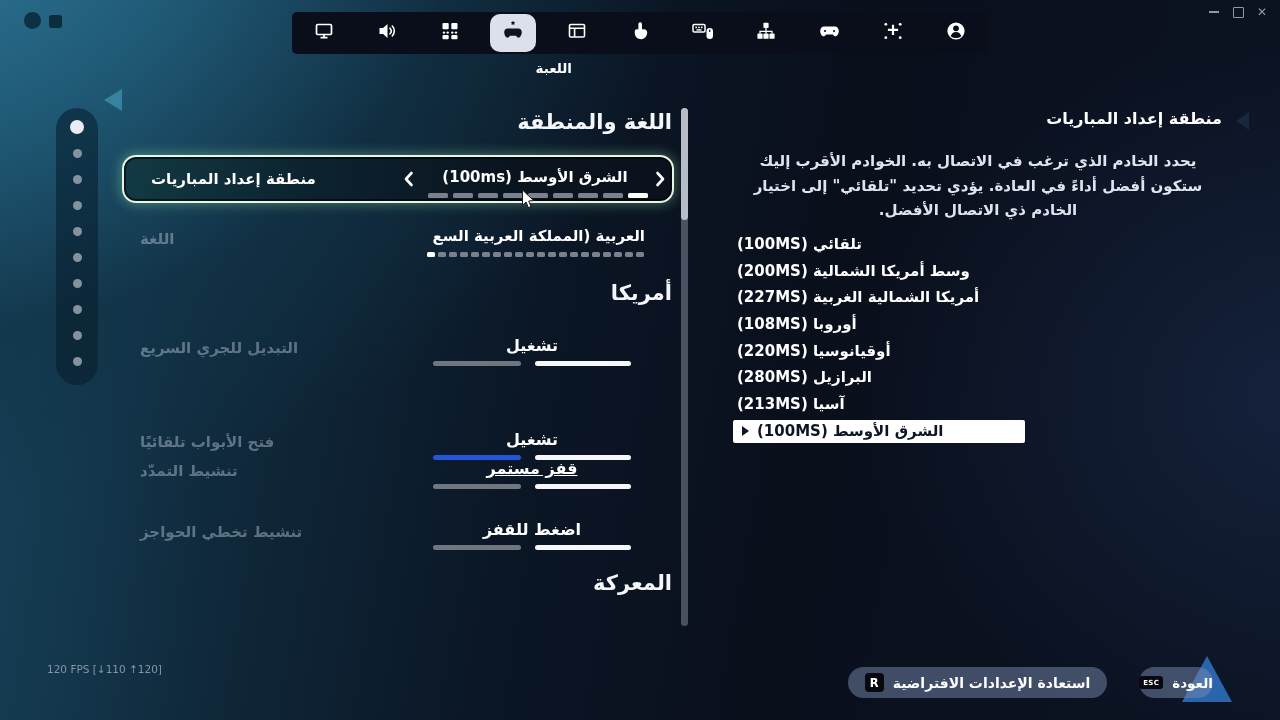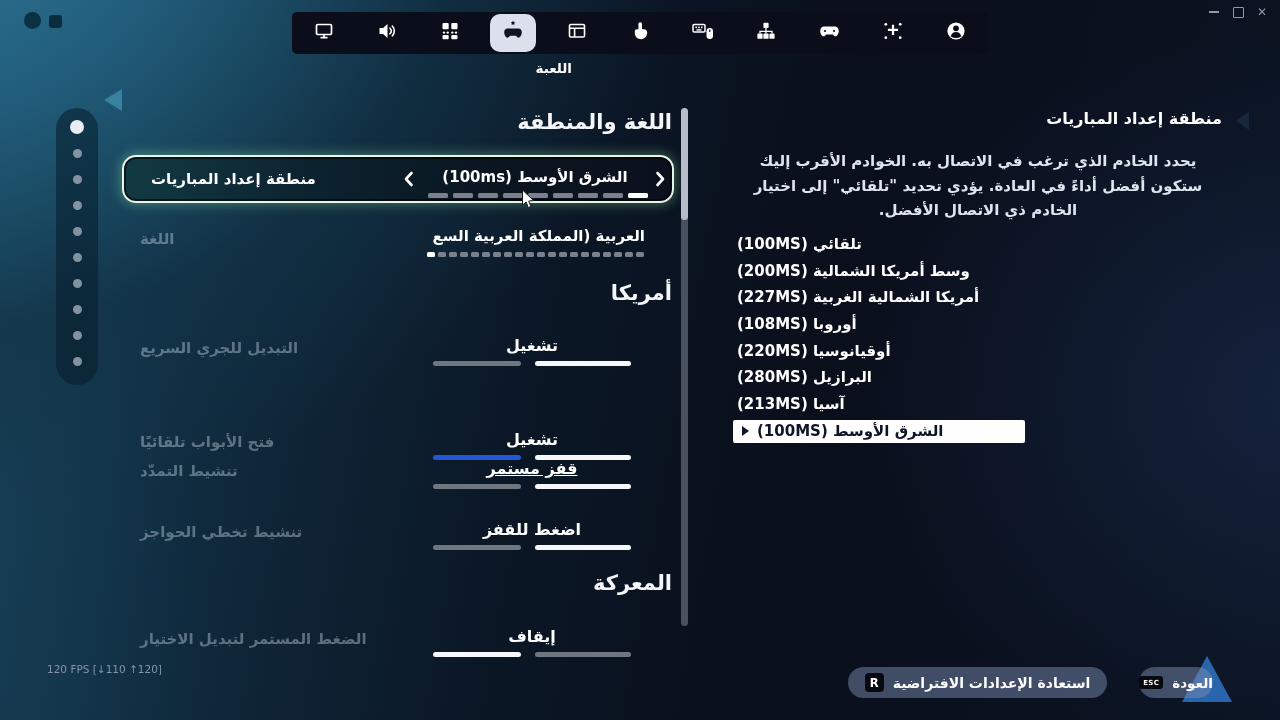--- a/index.html
+++ b/index.html
@@ -239,26 +239,20 @@
         <div class="bar" style="left:433px;top:29px;width:88px;background:#6f7680;"></div>
         <div class="bar" style="left:535px;top:29px;width:96px;background:#f5f7fa;"></div>
       </div>
       <div class="abs" style="left: 0px; top: 516px; width: 676px; height: 48px;">
         <div class="dim-label" style="position:absolute;left:140px;top:7px;">تنشيط تخطي الحواجز</div>
         <div class="val" style="position:absolute;left:433px;top:4px;width:198px;text-align:center;">اضغط للقفز</div>
         <div class="bar" style="left:433px;top:29px;width:88px;background:#6f7680;"></div>
         <div class="bar" style="left:535px;top:29px;width:96px;background:#f5f7fa;"></div>
       </div>
       <div class="abs heading" style="left: 0px; top: 571px; width: 672px;">المعركة</div>
-      <div class="abs" style="left: 0px; top: 623px; width: 676px; height: 48px;">
-        <div class="dim-label" style="position:absolute;left:140px;top:7px;">الضغط المستمر لتبديل الاختيار</div>
-        <div class="val" style="position:absolute;left:433px;top:4px;width:198px;text-align:center;">إيقاف</div>
-        <div class="bar" style="left:433px;top:29px;width:88px;background:#f5f7fa;"></div>
-        <div class="bar" style="left:535px;top:29px;width:96px;background:#6f7680;"></div>
-      </div>
     </div>
 
   <div class="abs" style="left:681px;top:108px;width:7px;height:518px;border-radius:4px;background:rgba(150,158,172,.45);">
     <div class="abs" style="left:0;top:0;width:7px;height:112px;border-radius:4px;background:#b6bdc9;"></div>
   </div>
 
   <div class="abs rtl" style="left:722px;top:109px;width:500px;color:#fff;font-size:16px;font-weight:bold;text-align:right;">منطقة إعداد المباريات</div>
   <div class="abs rtl" style="left:734px;top:149px;width:488px;color:#dfe5ee;font-size:15px;font-weight:600;line-height:24.5px;text-align:center;">يحدد الخادم الذي ترغب في الاتصال به. الخوادم الأقرب إليك ستكون أفضل أداءً في العادة. يؤدي تحديد "تلقائي" إلى اختيار الخادم ذي الاتصال الأفضل.</div>
   <div class="abs" id="region-list" style="left:733px;top:231px;width:292px;">
       <div class="region-item">تلقائي (100MS)</div>

